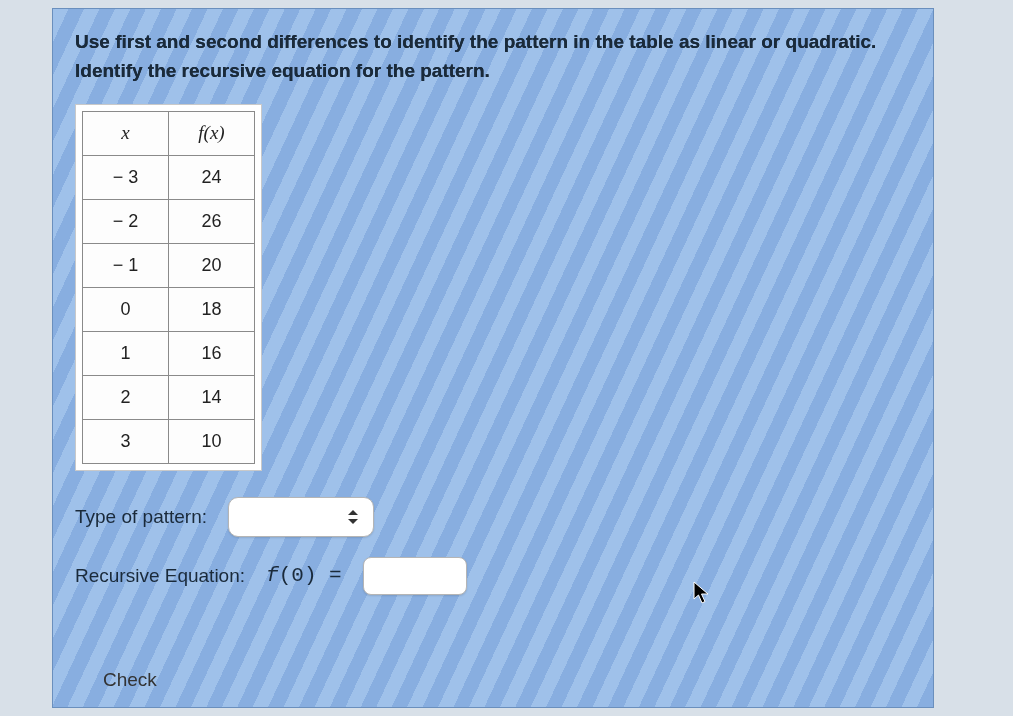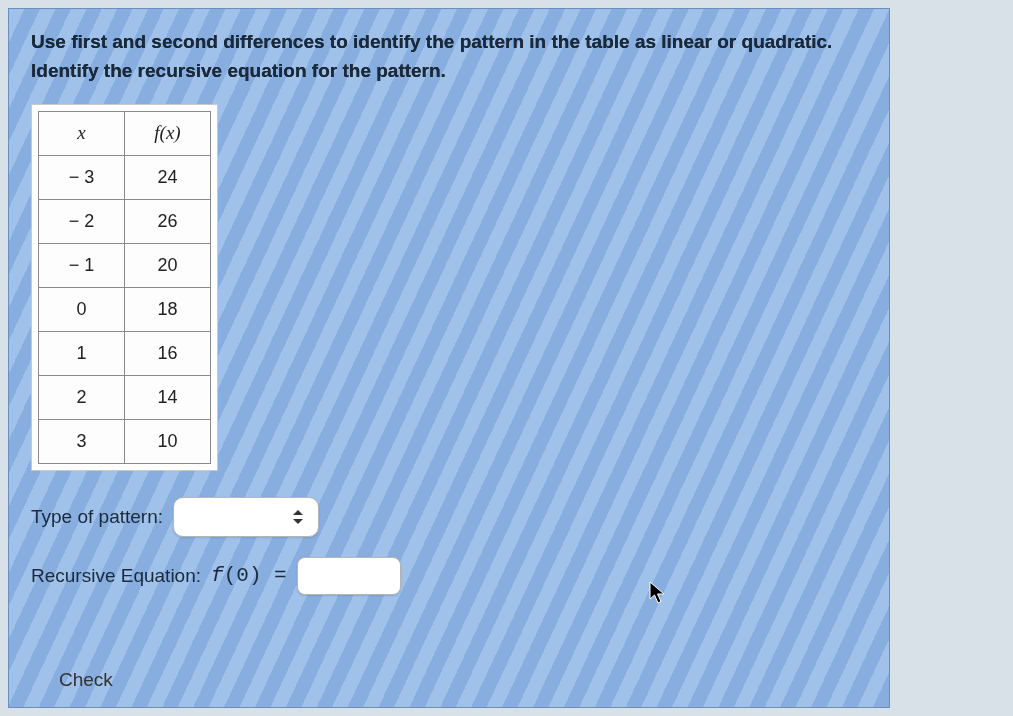--- a/index.html
+++ b/index.html
@@ -19,20 +19,21 @@
     background: repeating-linear-gradient(
       115deg,
       #9fc1ea 0px,
       #9fc1ea 14px,
       #88aee0 14px,
       #88aee0 28px
     );
     border: 1px solid #6a8fbd;
     padding: 18px 22px 0 22px;
     position: relative;
+    margin-left: 44px;
   }
   .prompt {
     font-size: 19px;
     font-weight: bold;
     color: #1a2a3a;
     line-height: 1.55;
     margin: 0 0 18px 0;
     text-shadow: 0 0 0.4px #1a2a3a;
   }
   .tbl-wrap {
@@ -57,21 +58,21 @@
   }
   table.data th {
     font-style: italic;
     font-family: "Times New Roman", serif;
     font-size: 19px;
   }
   table.data th .fx { font-style: italic; }
   .row {
     display: flex;
     align-items: center;
-    gap: 10px;
+    gap: 21px;
     margin-bottom: 20px;
     font-size: 19px;
     color: #1a2a3a;
   }
   .row-label { white-space: nowrap; }
   .select-box {
     position: relative;
     width: 146px;
     height: 40px;
     background: #fff;

